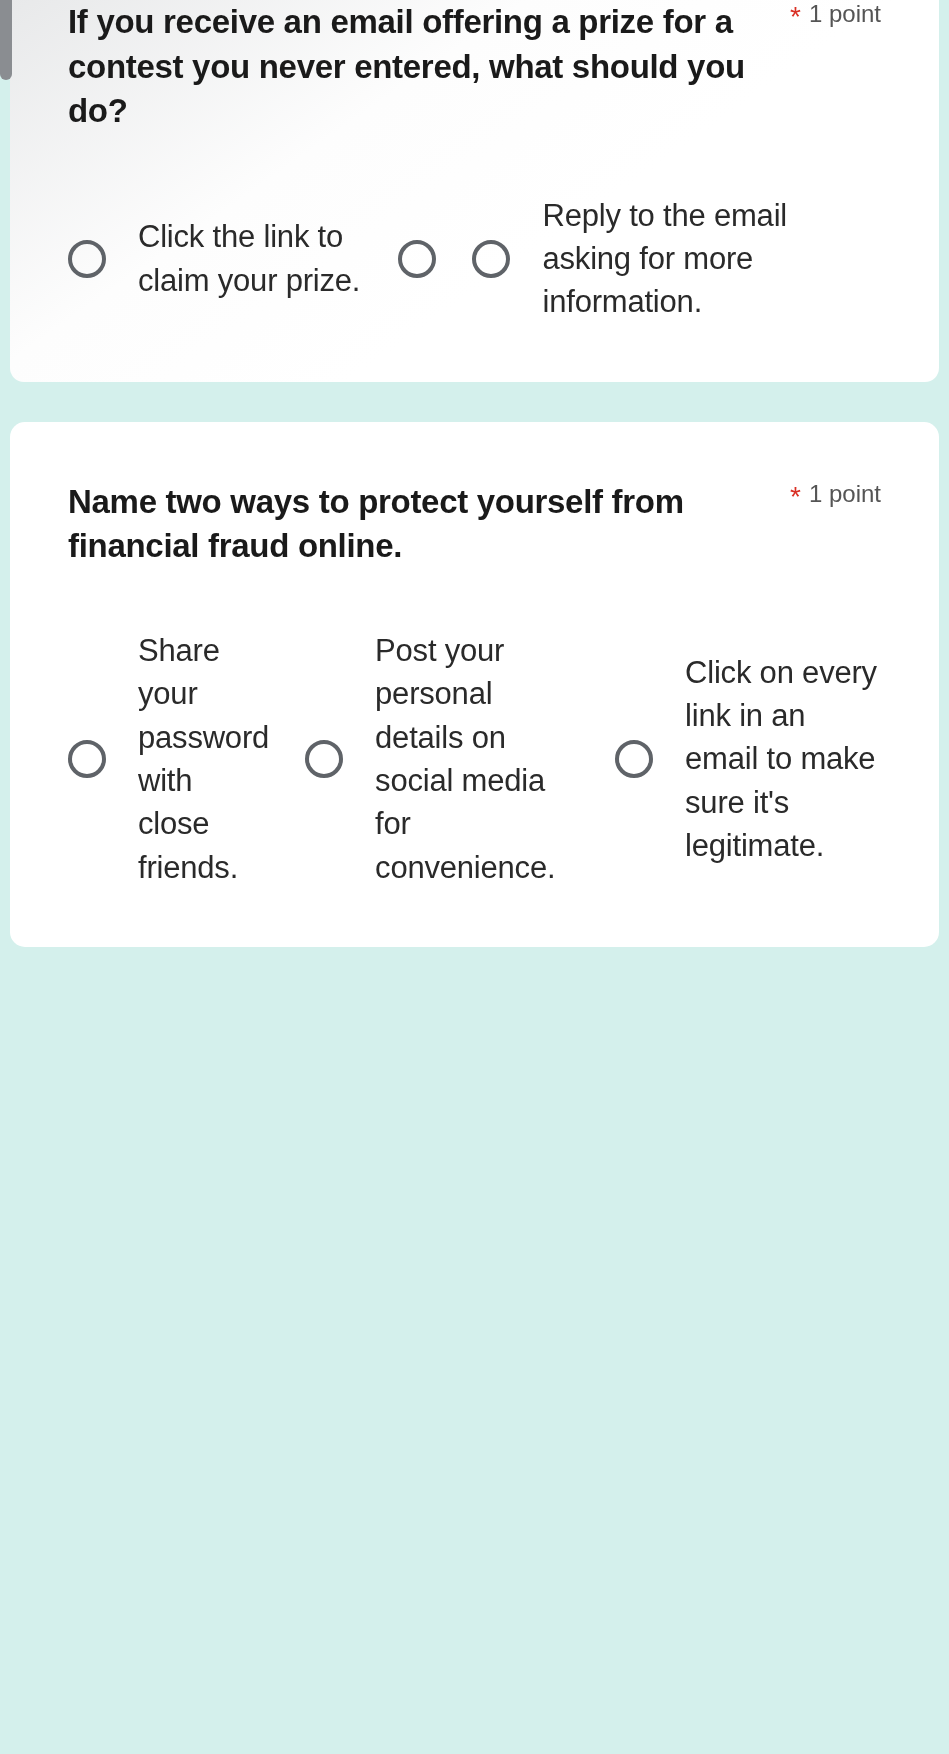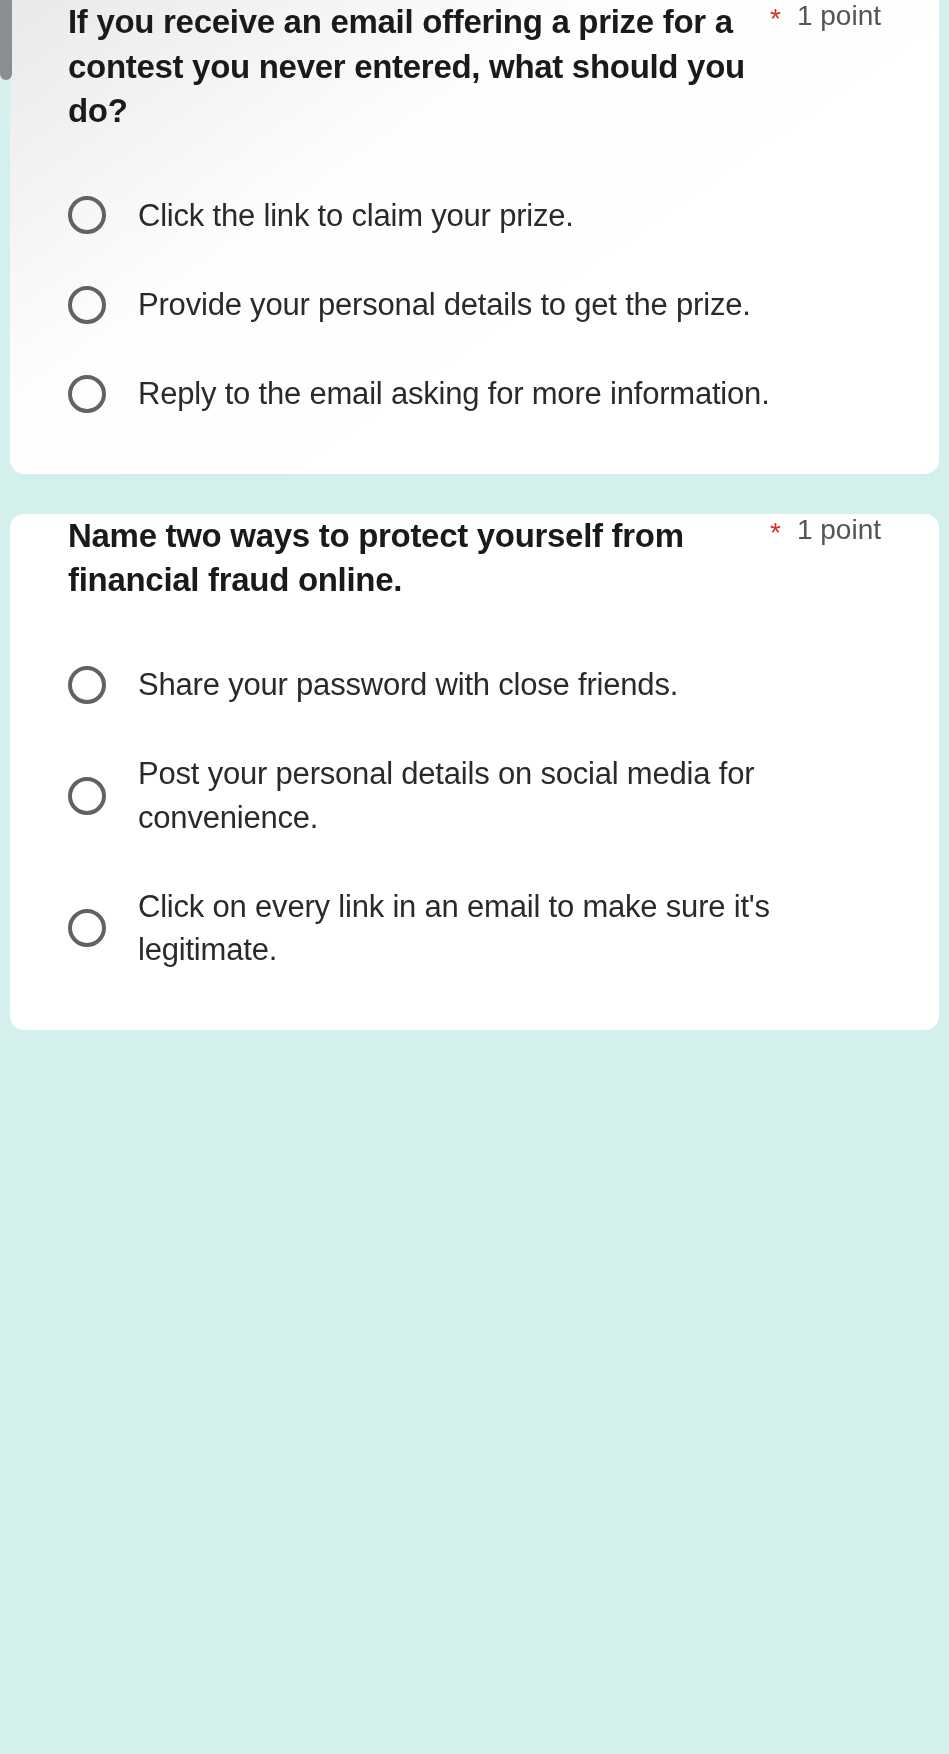--- a/index.html
+++ b/index.html
@@ -17,20 +17,22 @@
     position: relative;
   }
   .card-first {
     background: linear-gradient(145deg, #e8e9ea 0%, #fdfdfd 35%, #ffffff 60%);
     padding-top: 0;
     margin-top: 0;
     border-top-left-radius: 0;
     border-top-right-radius: 0;
   }
   .card-second {
+    padding-top: 58px;
+    border-radius: 15px;
   }
   .question-header {
     display: flex;
     justify-content: flex-start;
     align-items: flex-start;
     margin-bottom: 60px;
   }
   .question-title {
     font-size: 33px;
     font-weight: 700;
@@ -49,27 +51,25 @@
   .required-star {
     color: #d93025;
     font-size: 28px;
     font-weight: 400;
     line-height: 1;
     position: relative;
     top: 3px;
   }
   .points-label {
     color: #555;
-    font-size: 28px;
-    margin-left: 8px;
+    font-size: 24px;
   }
   .options {
     display: flex;
-    flex-direction: column;
-    gap: 46px;
+    gap: 36px;
   }
   .option-row {
     display: flex;
     align-items: center;
     gap: 32px;
     cursor: pointer;
   }
   .radio {
     width: 38px;
     height: 38px;
@@ -105,21 +105,20 @@
       <span class="points-label">1 point</span>
     </div>
   </div>
   <div class="options">
     <label class="option-row">
       <span class="radio"></span>
       <span class="option-label">Click the link to claim your prize.</span>
     </label>
     <label class="option-row">
       <span class="radio"></span>
-      <span class="option-label">Provide your personal details to get the prize.</span>
     </label>
     <label class="option-row">
       <span class="radio"></span>
       <span class="option-label">Reply to the email asking for more information.</span>
     </label>
   </div>
 </div>
 
 <div class="card card-second">
   <div class="question-header">

